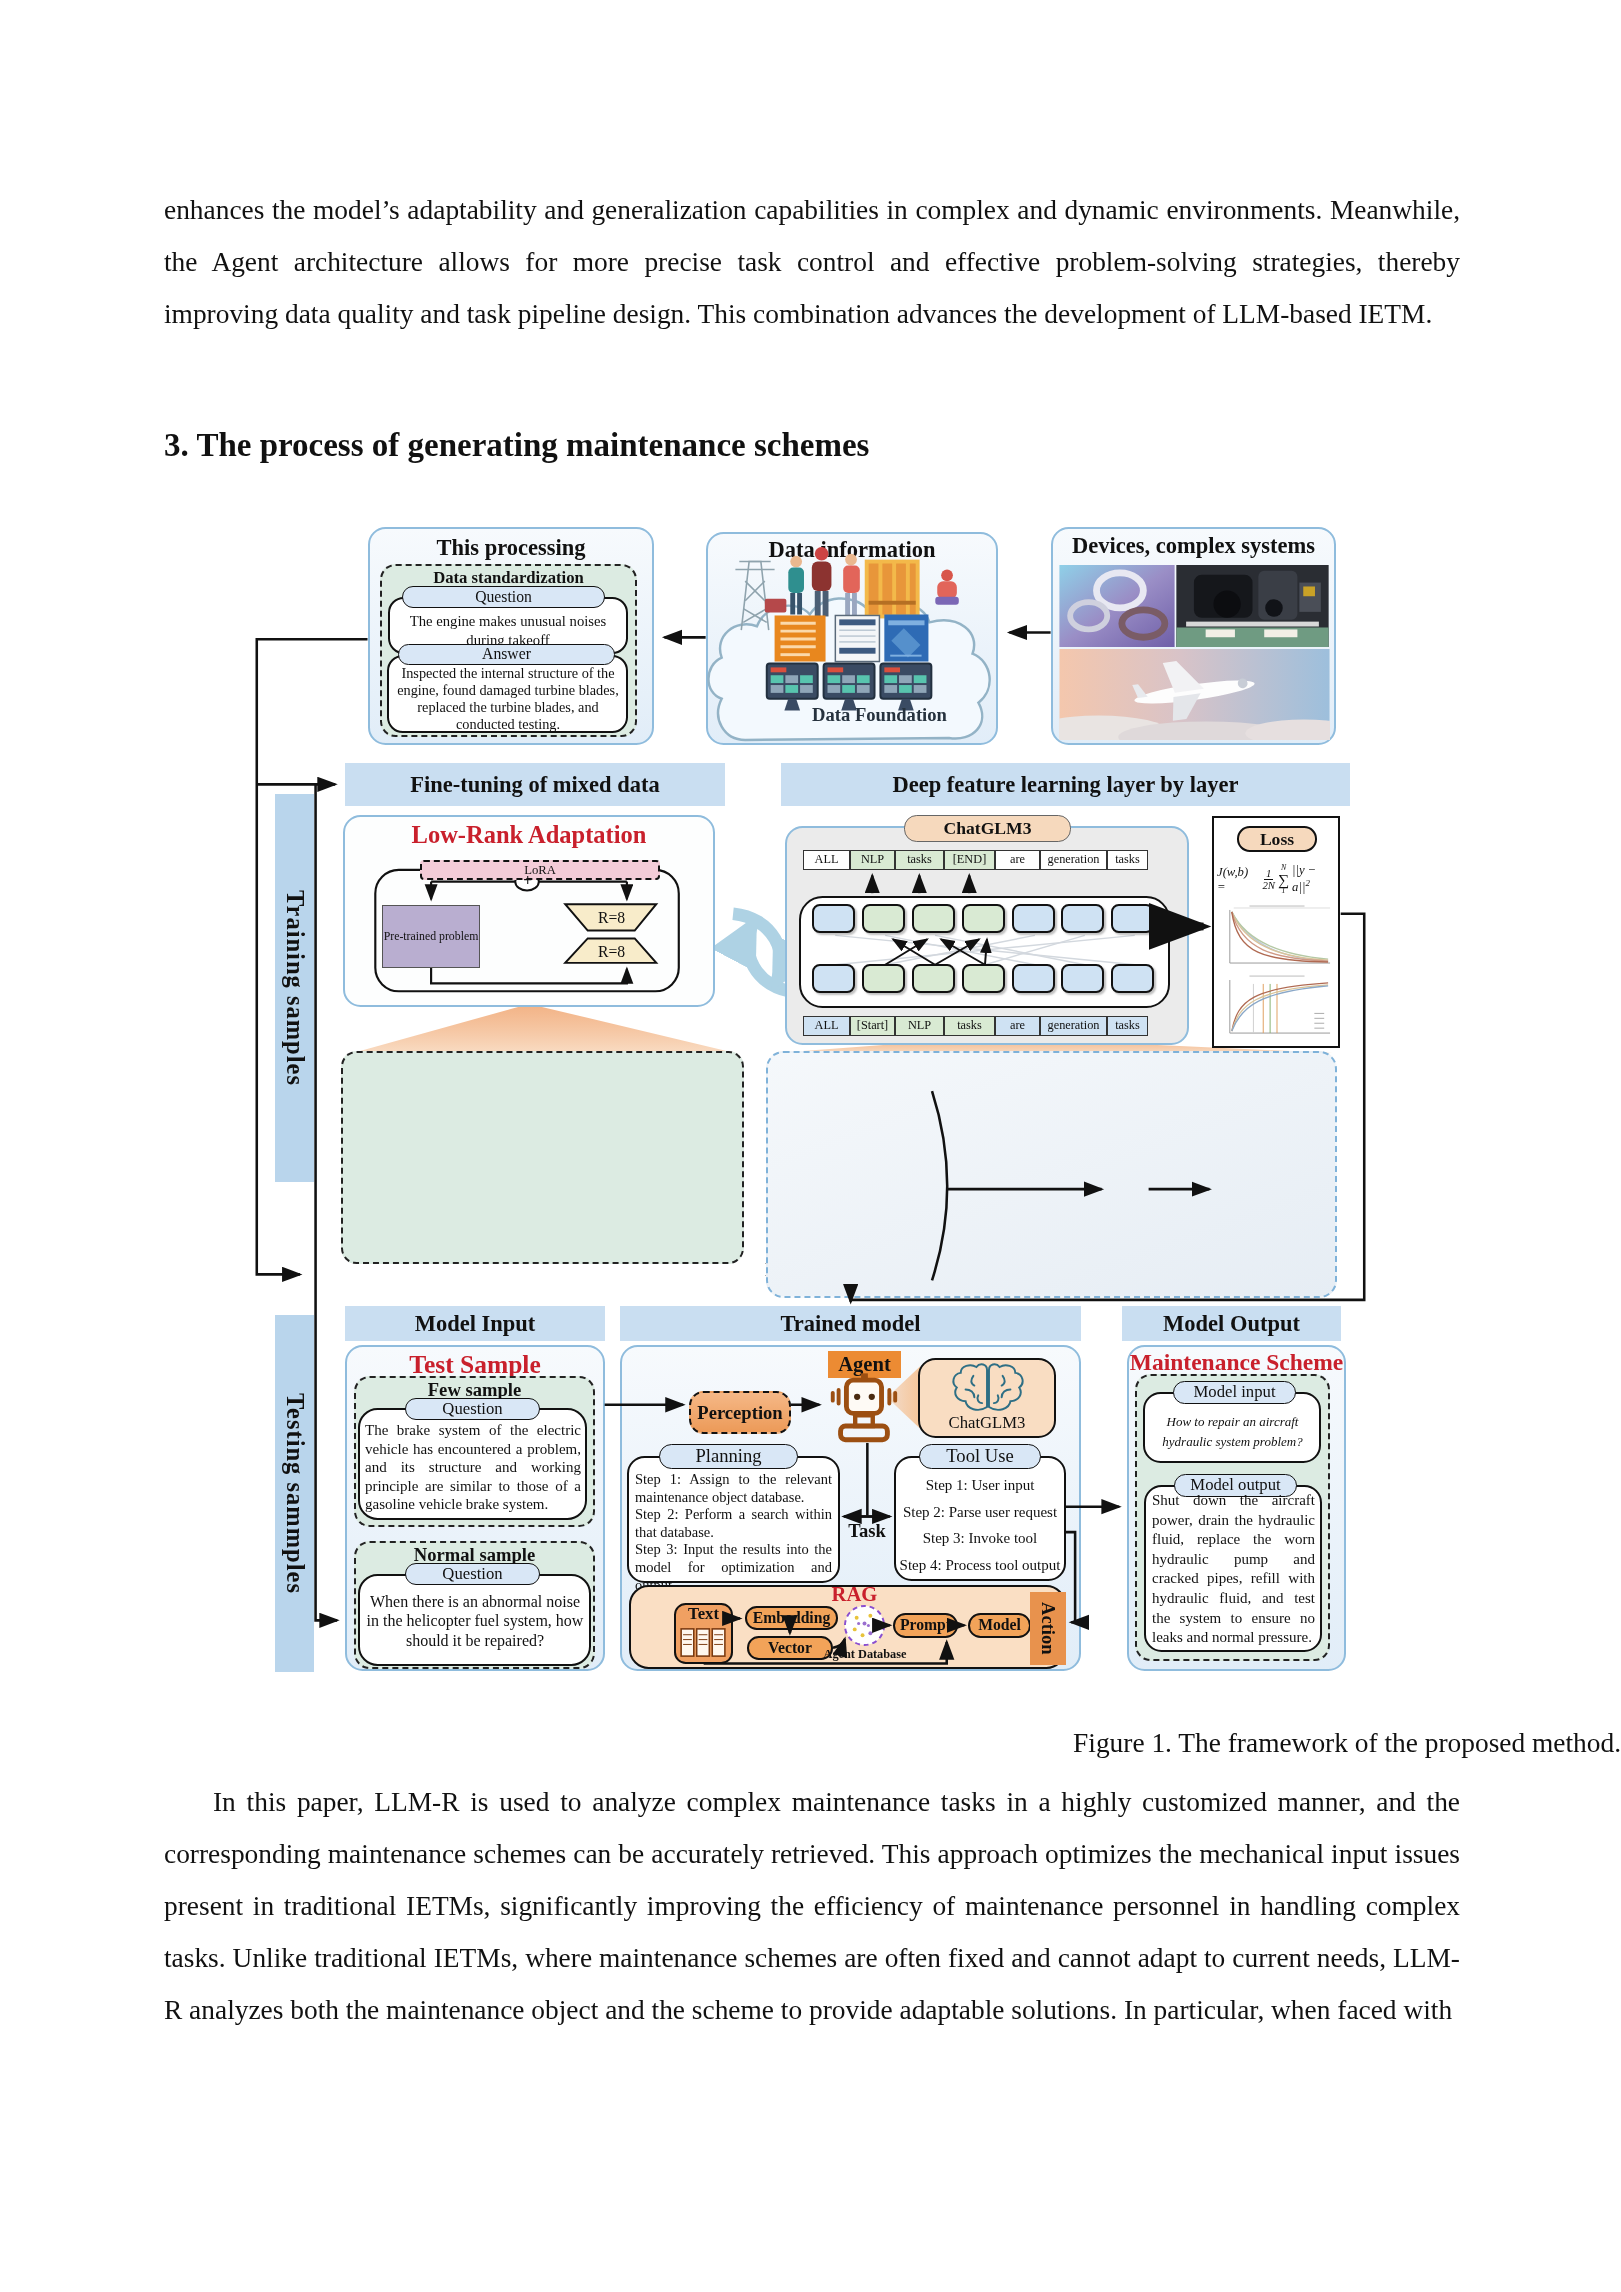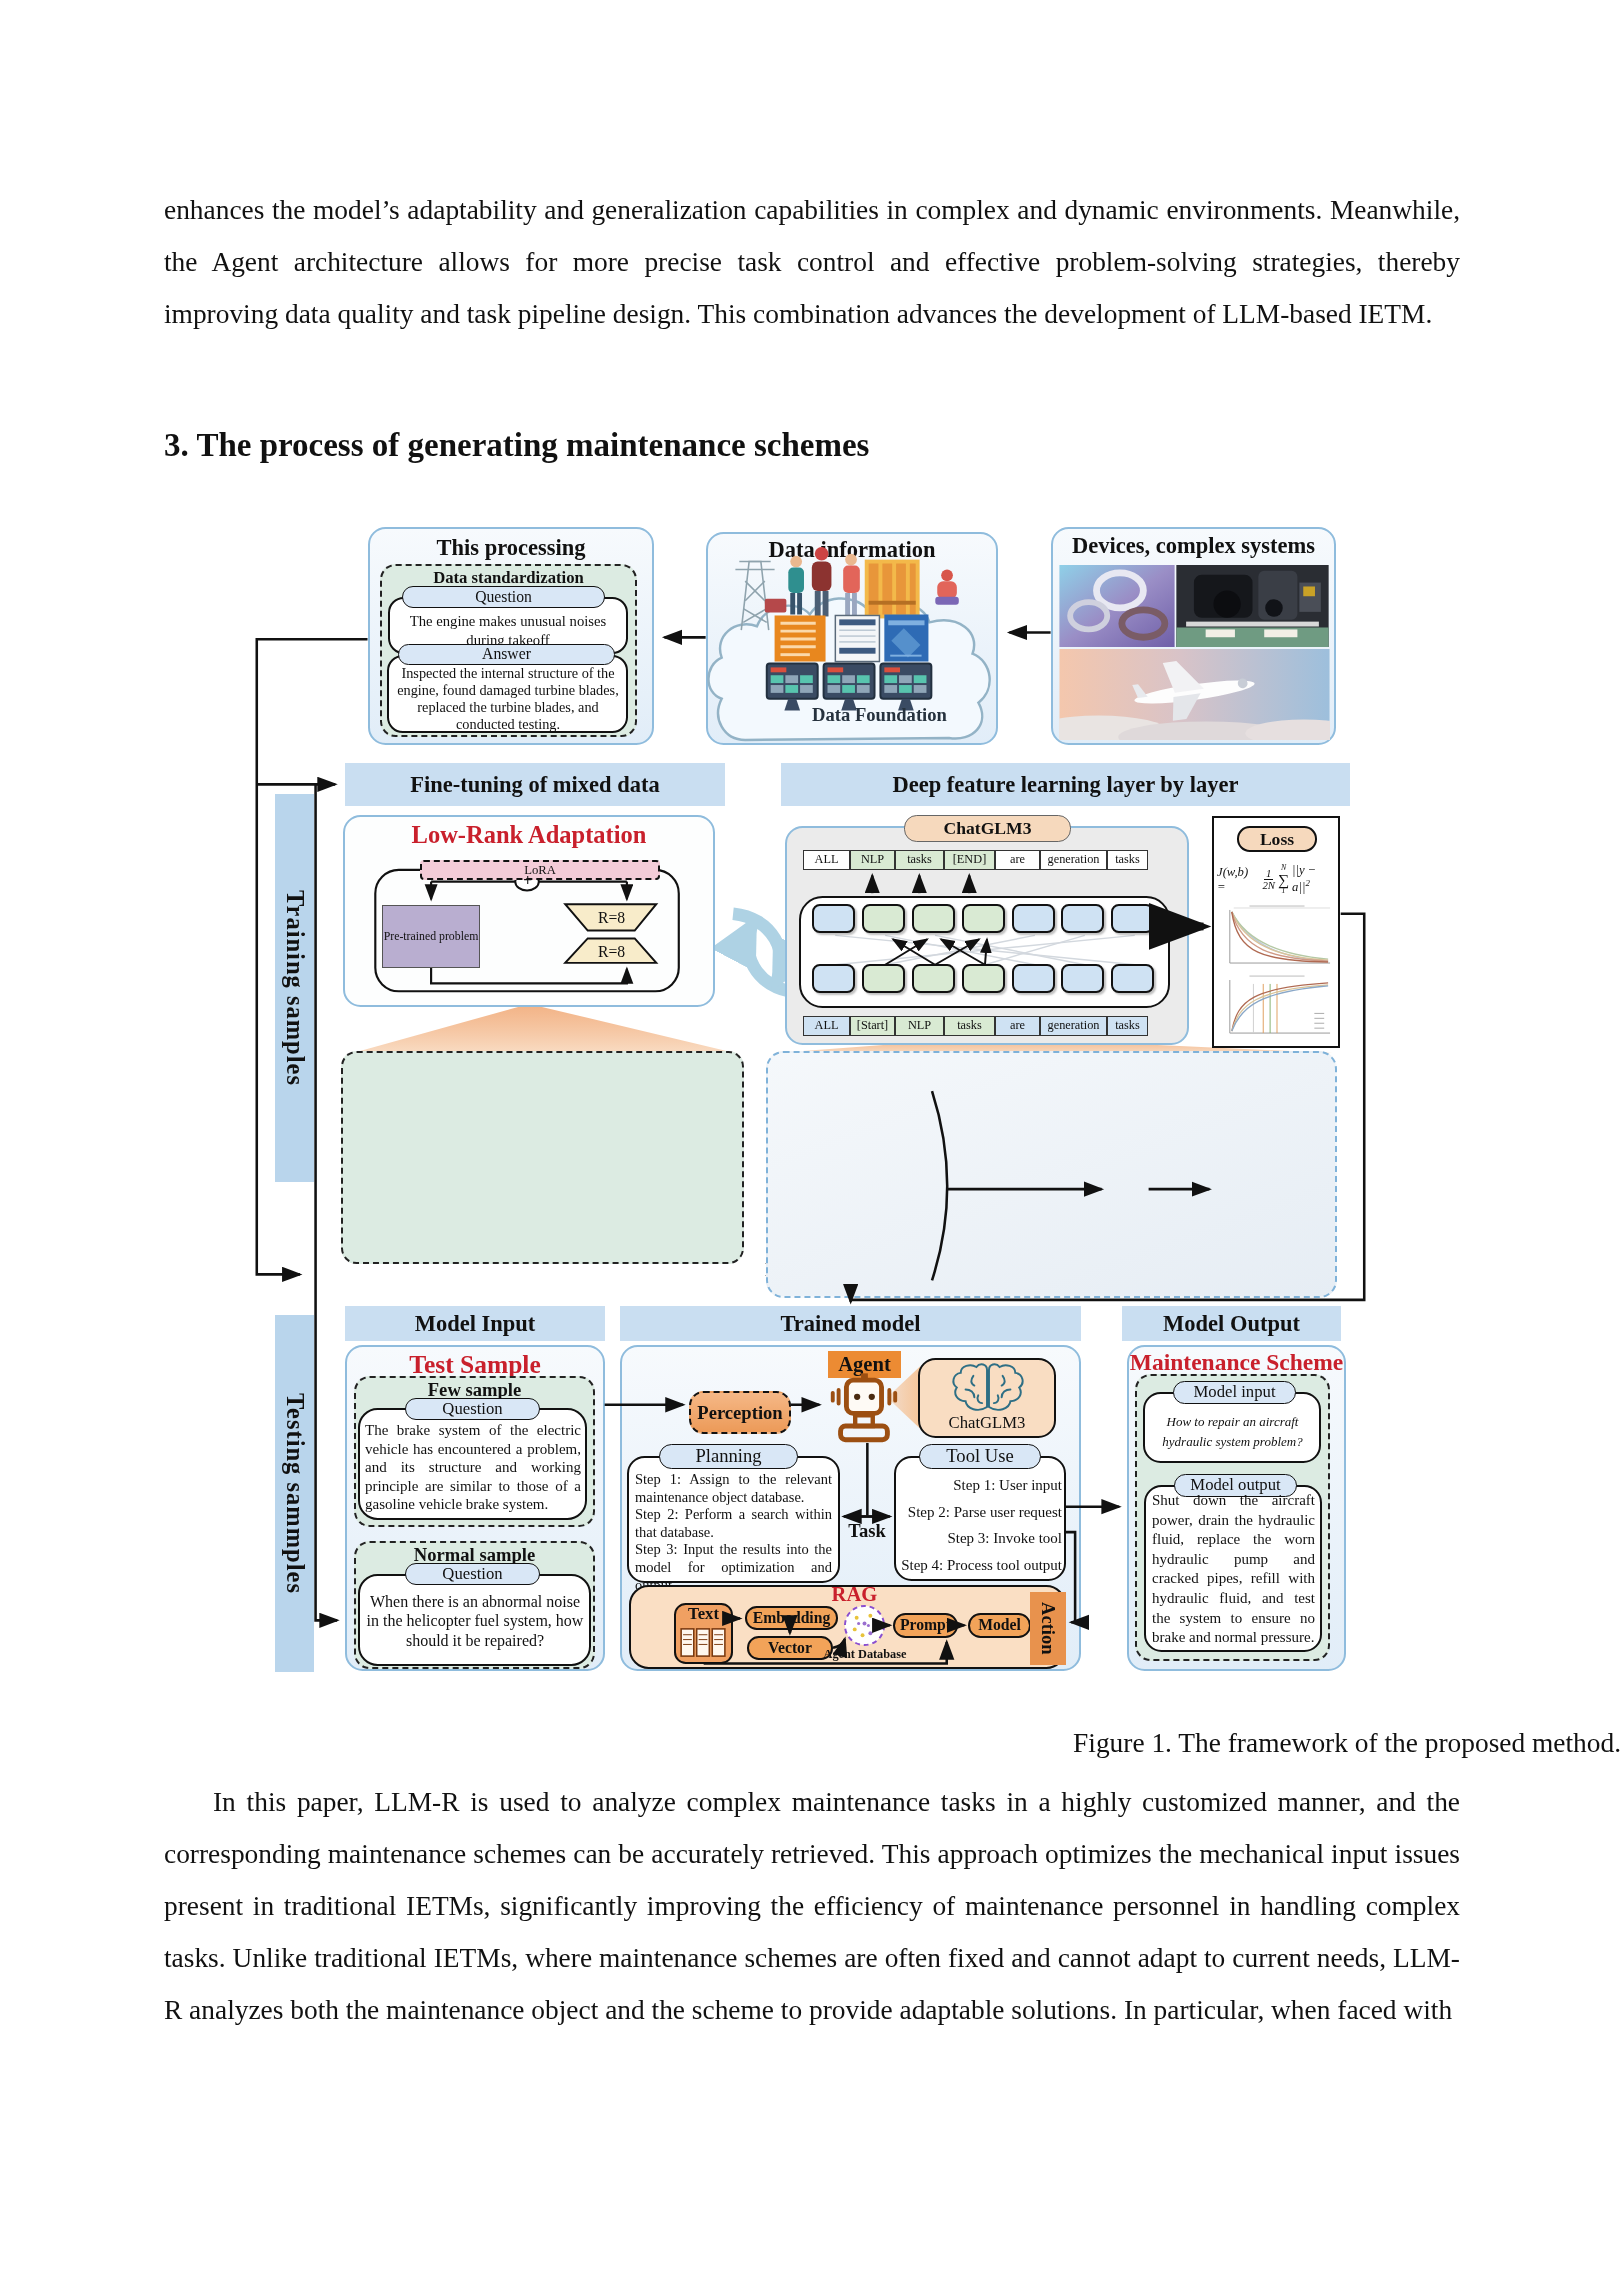--- a/index.html
+++ b/index.html
@@ -480,21 +480,21 @@
 
 <div class="abs card" style="left:627px;top:1456px;width:213px;height:127px;border-radius:17.6px;border-width:2.5px;"></div>
 <div class="abs pill" style="left:659px;top:1444px;width:139px;height:24.5px;border-radius:13.7px;font-size:18.6px;">Planning</div>
 <div class="abs just" style="left:635px;top:1471px;width:197px;font-size:14.5px;line-height:17.6px;">
   <div>Step 1: Assign to the relevant maintenance object database.</div>
   <div>Step 2: Perform a search within that database.</div>
   <div>Step 3: Input the results into the model for optimization and output.</div>
 </div>
 <div class="abs card" style="left:894px;top:1456px;width:172px;height:125px;border-radius:17.6px;border-width:2.5px;"></div>
 <div class="abs pill" style="left:919px;top:1444px;width:122px;height:24.5px;border-radius:13.7px;font-size:18.6px;">Tool Use</div>
-<div class="abs" style="left:898px;top:1472px;width:164px;text-align:right;font-size:15px;line-height:26.5px;">
+<div class="abs" style="left:898px;top:1472px;width:164px;text-align:center;font-size:15px;line-height:26.5px;">
   <div>Step 1: User input</div>
   <div>Step 2: Parse user request</div>
   <div>Step 3: Invoke tool</div>
   <div>Step 4: Process tool output</div>
 </div>
 <div class="abs" style="left:840px;top:1520px;width:54px;text-align:center;font-weight:bold;font-size:18.6px;">Task</div>
 
 <div class="abs" style="left:629px;top:1585px;width:437px;height:84px;background:#fadfc4;border:2.5px solid #111;border-radius:19.6px;box-sizing:border-box;"></div>
 <div class="abs red" style="left:825px;top:1583px;width:59px;text-align:center;font-size:20.6px;">RAG</div>
 <div class="abs" style="left:674px;top:1603px;width:59px;height:61px;background:#f0a062;border:2px solid #111;border-radius:11.8px;box-sizing:border-box;"></div>
@@ -541,21 +541,21 @@
 <div class="abs" style="left:1030px;top:1592px;width:36px;height:73px;background:#e8924d;writing-mode:vertical-rl;display:flex;align-items:center;justify-content:center;font-weight:bold;font-size:18.6px;">Action</div>
 
 <div class="abs sbox" style="left:1127px;top:1345px;width:219px;height:326px;"></div>
 <div class="abs red" style="left:1127px;top:1349px;width:219px;text-align:center;font-size:23.5px;">Maintenance Scheme</div>
 <div class="abs dashg" style="left:1135px;top:1374px;width:195px;height:287px;"></div>
 <div class="abs card" style="left:1143px;top:1392px;width:178px;height:71px;border-radius:17.6px;"></div>
 <div class="abs pill" style="left:1173px;top:1381px;width:123px;height:22.5px;border-radius:12.7px;font-size:16.7px;">Model input</div>
 <div class="abs ctr" style="left:1149px;top:1403px;width:167px;height:57px;font-size:13px;line-height:19.6px;font-style:italic;">How to repair an aircraft hydraulic system problem?</div>
 <div class="abs card" style="left:1144px;top:1485px;width:178px;height:167px;border-radius:17.6px;"></div>
 <div class="abs pill" style="left:1174px;top:1474px;width:123px;height:22.5px;border-radius:12.7px;font-size:16.7px;">Model output</div>
-<div class="abs just" style="left:1152px;top:1491px;width:163px;font-size:15px;line-height:19.6px;">Shut down the aircraft power, drain the hydraulic fluid, replace the worn hydraulic pump and cracked pipes, refill with hydraulic fluid, and test the system to ensure no brake and normal pressure.</div>
+<div class="abs just" style="left:1152px;top:1491px;width:163px;font-size:15px;line-height:19.6px;">Shut down the aircraft power, drain the hydraulic fluid, replace the worn hydraulic pump and cracked pipes, refill with hydraulic fluid, and test the system to ensure no leaks and normal pressure.</div>
 
 <svg class="abs" style="left:0;top:0;z-index:6;pointer-events:none;" width="1621" height="2293" viewBox="0 0 1654 2339">
   <defs>
     <marker id="ah" markerWidth="9" markerHeight="8" refX="7" refY="3" orient="auto" markerUnits="strokeWidth">
       <path d="M0,0 L8,3 L0,6 Z" fill="#111"></path>
     </marker>
   </defs>
   <g stroke="#111" stroke-width="2.6" fill="none">
 
     <path d="M1072,645 L1030,645" marker-end="url(#ah)"></path>

